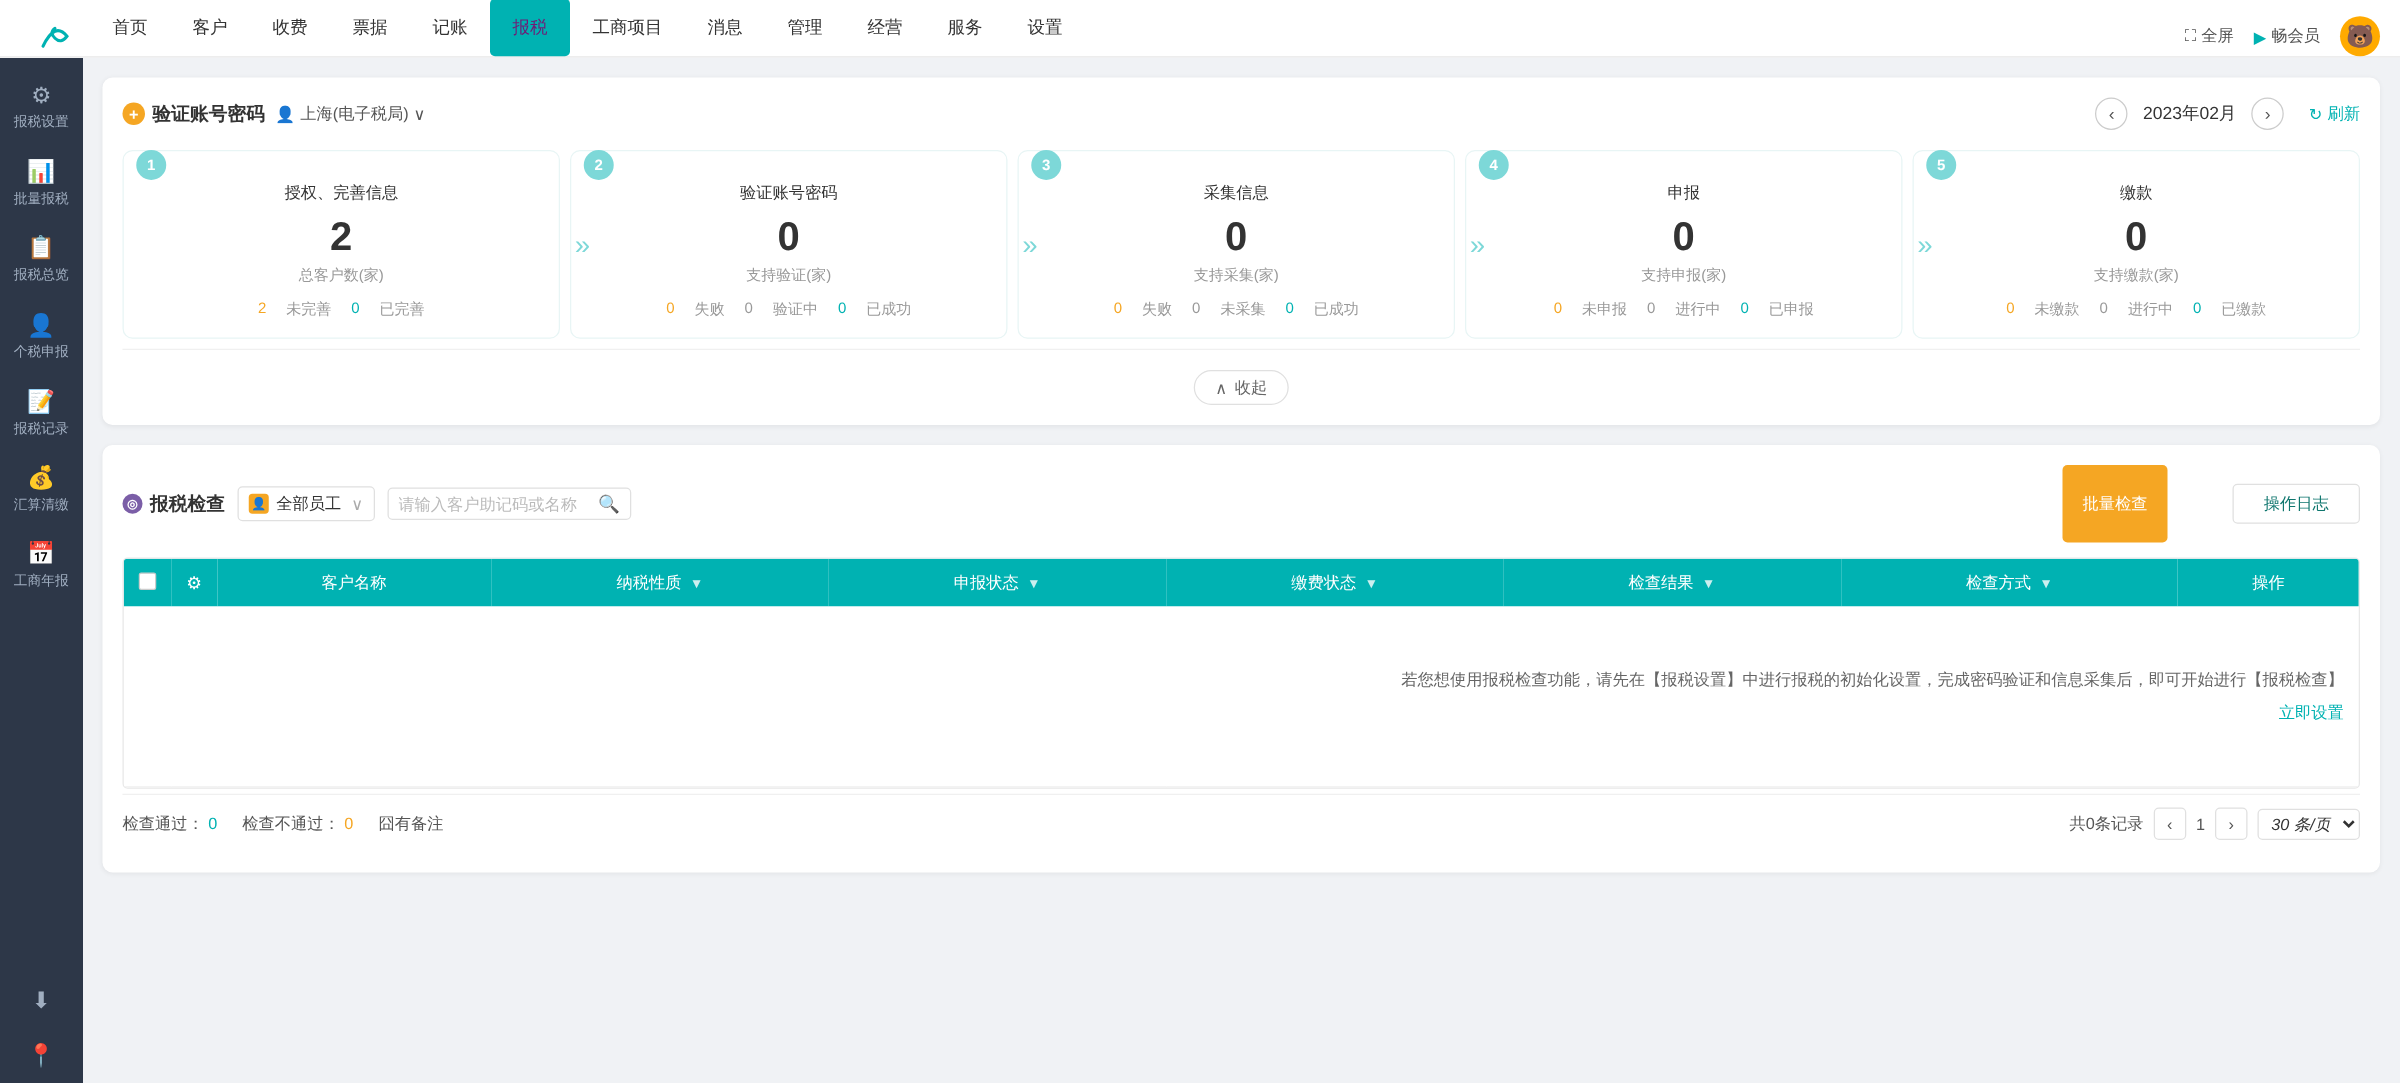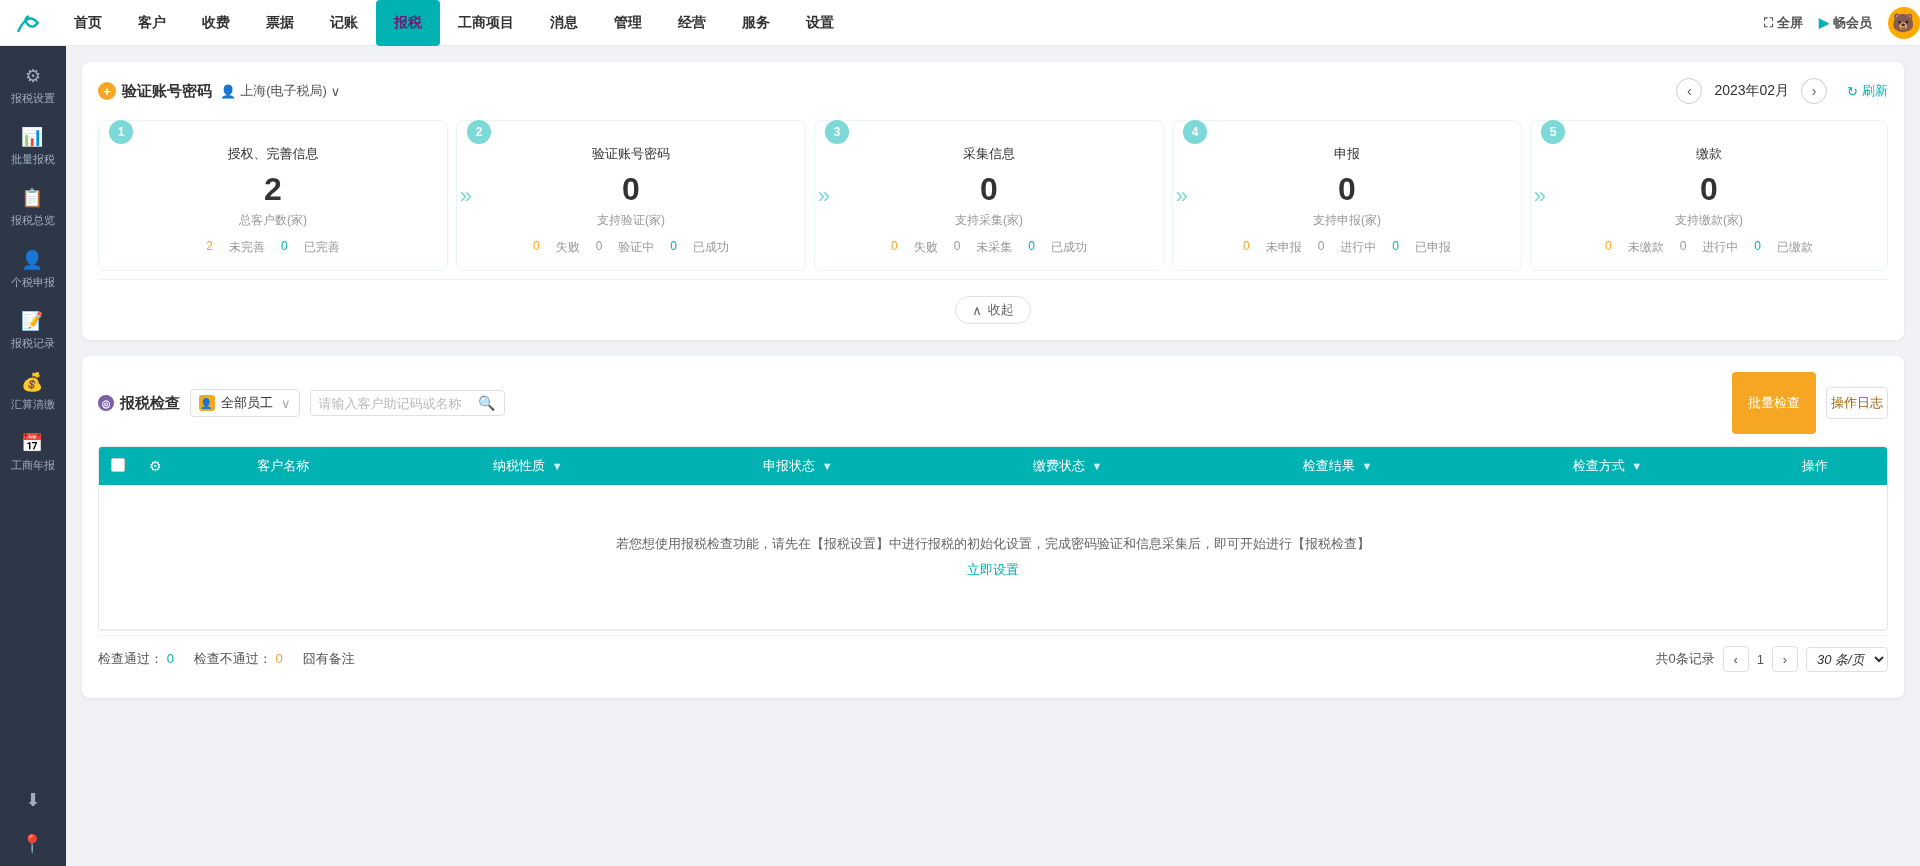--- a/index.html
+++ b/index.html
@@ -1,24 +1,24 @@
 <!DOCTYPE html>
 <html><head>
   <meta charset="utf-8">
   <style>
     * { box-sizing: border-box; margin: 0; padding: 0; }
     body { font-family: 'Microsoft YaHei', Arial, sans-serif; font-size: 13px; background: #f0f2f5; color: #333; }
 
     
     .top-nav {
-      display: flex; align-items: center;
+      display: flex; align-items: flex-end;
       background: #fff; height: 46px;
       border-bottom: 1px solid #e8e8e8;
-      padding: 0 0;
-      position: fixed; top: 0; left: 0; right: 0; z-index: 100; font-weight: bold;
+      padding: 0 16px;
+      position: fixed; top: 0; left: 0; right: 0; z-index: 100;
     }
     .top-nav .logo {
       width: 56px; display: flex; align-items: center; justify-content: center;
     }
     .top-nav .logo svg { width: 32px; height: 32px; }
     .top-nav .nav-items { display: flex; flex: 1; gap: 0; }
     .top-nav .nav-item {
       padding: 0 18px; height: 46px; display: flex; align-items: center;
       cursor: pointer; font-size: 14px; color: #333; white-space: nowrap;
     }
@@ -192,22 +192,22 @@
       background: transparent;
     }
     .search-box input::placeholder { color: #bbb; }
     .search-icon-btn { color: #aaa; cursor: pointer; font-size: 14px; }
     .batch-btn {
       margin-left: auto;
       background: #f5a623; color: #fff; border: none;
       padding: 22px 16px; border-radius: 4px; cursor: pointer; font-size: 13px;
     }
     .log-btn {
-      background: #fff; color: #a16207; border: 1px solid #e0e0e0;
-      padding: 6px 4px; border-radius: 4px; cursor: pointer; font-size: 13px;
+      background: #fff; color: #0f766e; border: 1px solid #e0e0e0;
+      padding: 6px 24px; border-radius: 4px; cursor: pointer; font-size: 13px; margin-left: 42px;
     }
 
     
     .check-table { width: 100%; border-collapse: collapse; }
     .check-table thead tr {
       background: #00b2b2; color: #fff;
     }
     .check-table thead th {
       padding: 10px 12px; font-size: 13px; font-weight: 500;
       white-space: nowrap;
@@ -219,21 +219,21 @@
 
     
     .cb {
       width: 14px; height: 14px; border: 1px solid #ccc; border-radius: 2px;
       display: inline-flex; align-items: center; justify-content: center;
       background: #fff; cursor: pointer;
     }
 
     
     .empty-msg {
-      text-align: center; color: #666; padding: 40px 0;
+      text-align: right; color: #666; padding: 40px 0;
     }
     .empty-link { color: #00b2b2; cursor: pointer; margin-top: 8px; }
 
     
     .table-footer {
       display: flex; align-items: center; padding: 10px 0; font-size: 13px; color: #555;
       border-top: 1px solid #f0f0f0; margin-top: 4px;
     }
     .table-footer .footer-left { display: flex; gap: 20px; }
     .table-footer .link { color: #00b2b2; cursor: pointer; }

